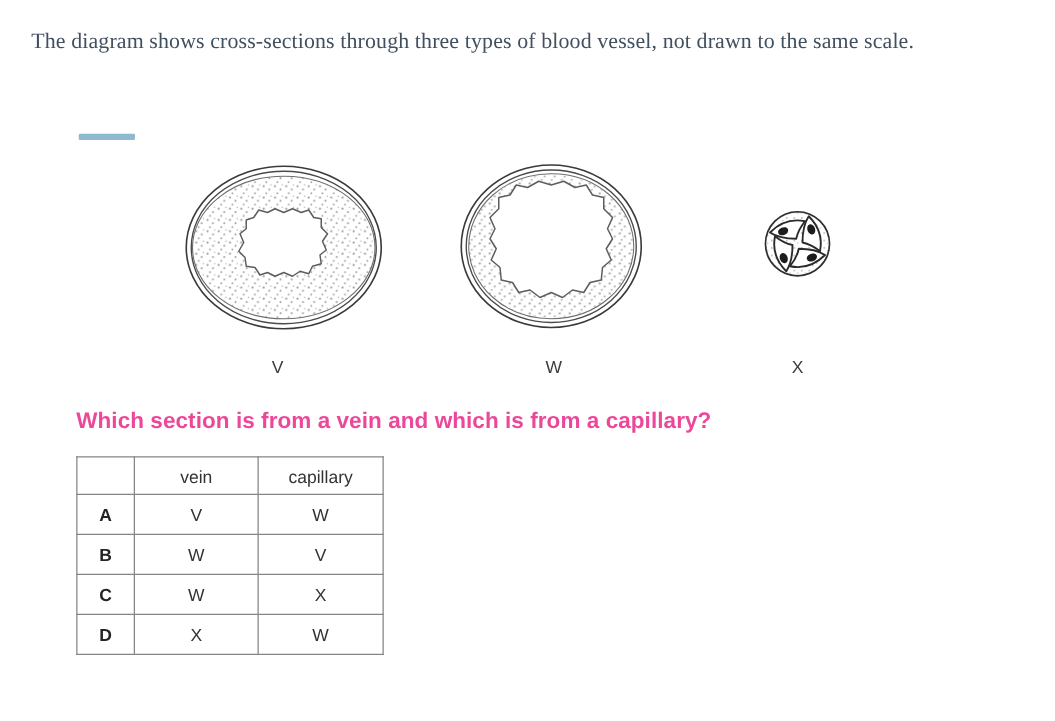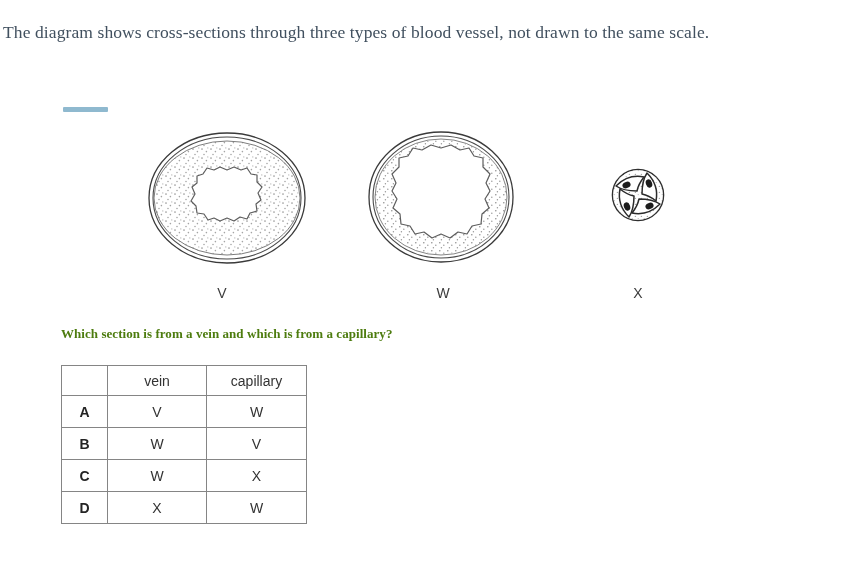--- a/index.html
+++ b/index.html
@@ -12,21 +12,21 @@
     height: 577px;
     position: relative;
     overflow: hidden;
     font-family: "Liberation Sans", sans-serif;
     -webkit-font-smoothing: antialiased;
   }
 
   
   #intro-text {
     position: absolute;
-    left: 3px;
+    left: 25px;
     top: 18px;
     width: 808px;
     font-family: "Liberation Serif", serif;
     font-size: 17.5px;
     line-height: 29px;
     color: #41505f;
     letter-spacing: 0.1px;
   }
 
   
@@ -58,24 +58,24 @@
     color: #3c3c3c;
     text-align: center;
     width: 40px;
   }
 
   
   #question-line {
     position: absolute;
     left: 61px;
     top: 326px;
-    font-family: Liberation Serif, serif;
-    font-size: 13px;
+    font-family: Liberation Sans, sans-serif;
+    font-size: 18px;
     font-weight: 600;
-    color: #4d7c0f;
+    color: #ec4899;
     letter-spacing: 0.05px;
   }
 
   
   #answer-table {
     position: absolute;
     left: 61px;
     top: 365px;
     border-collapse: collapse;
     table-layout: fixed;

